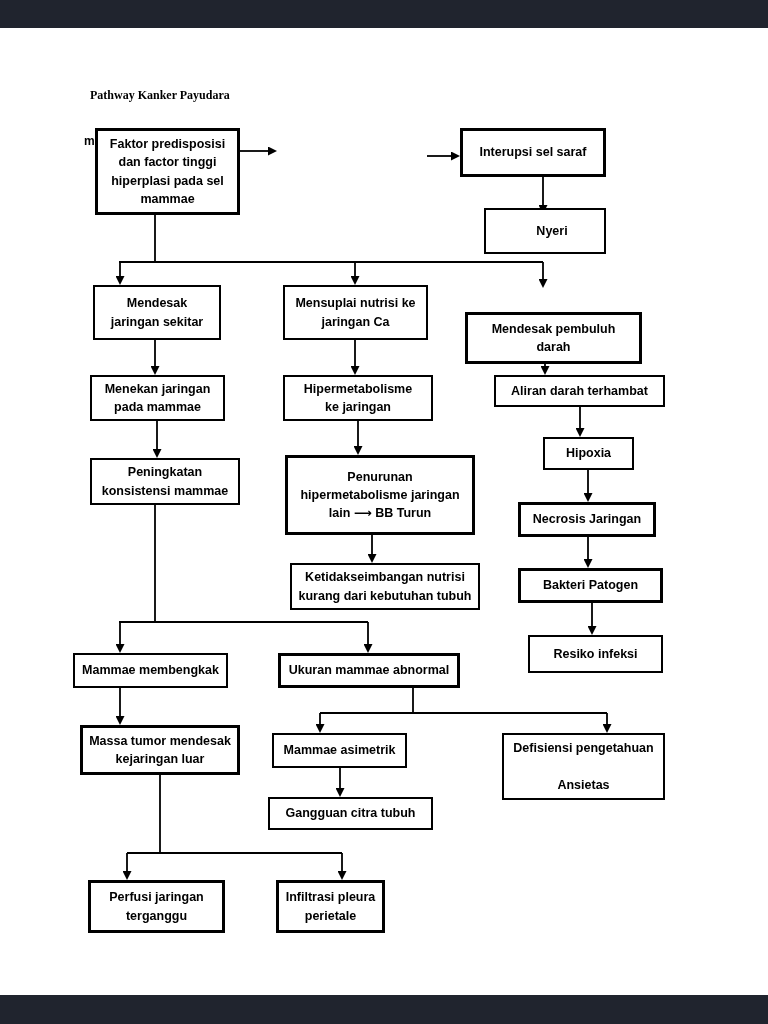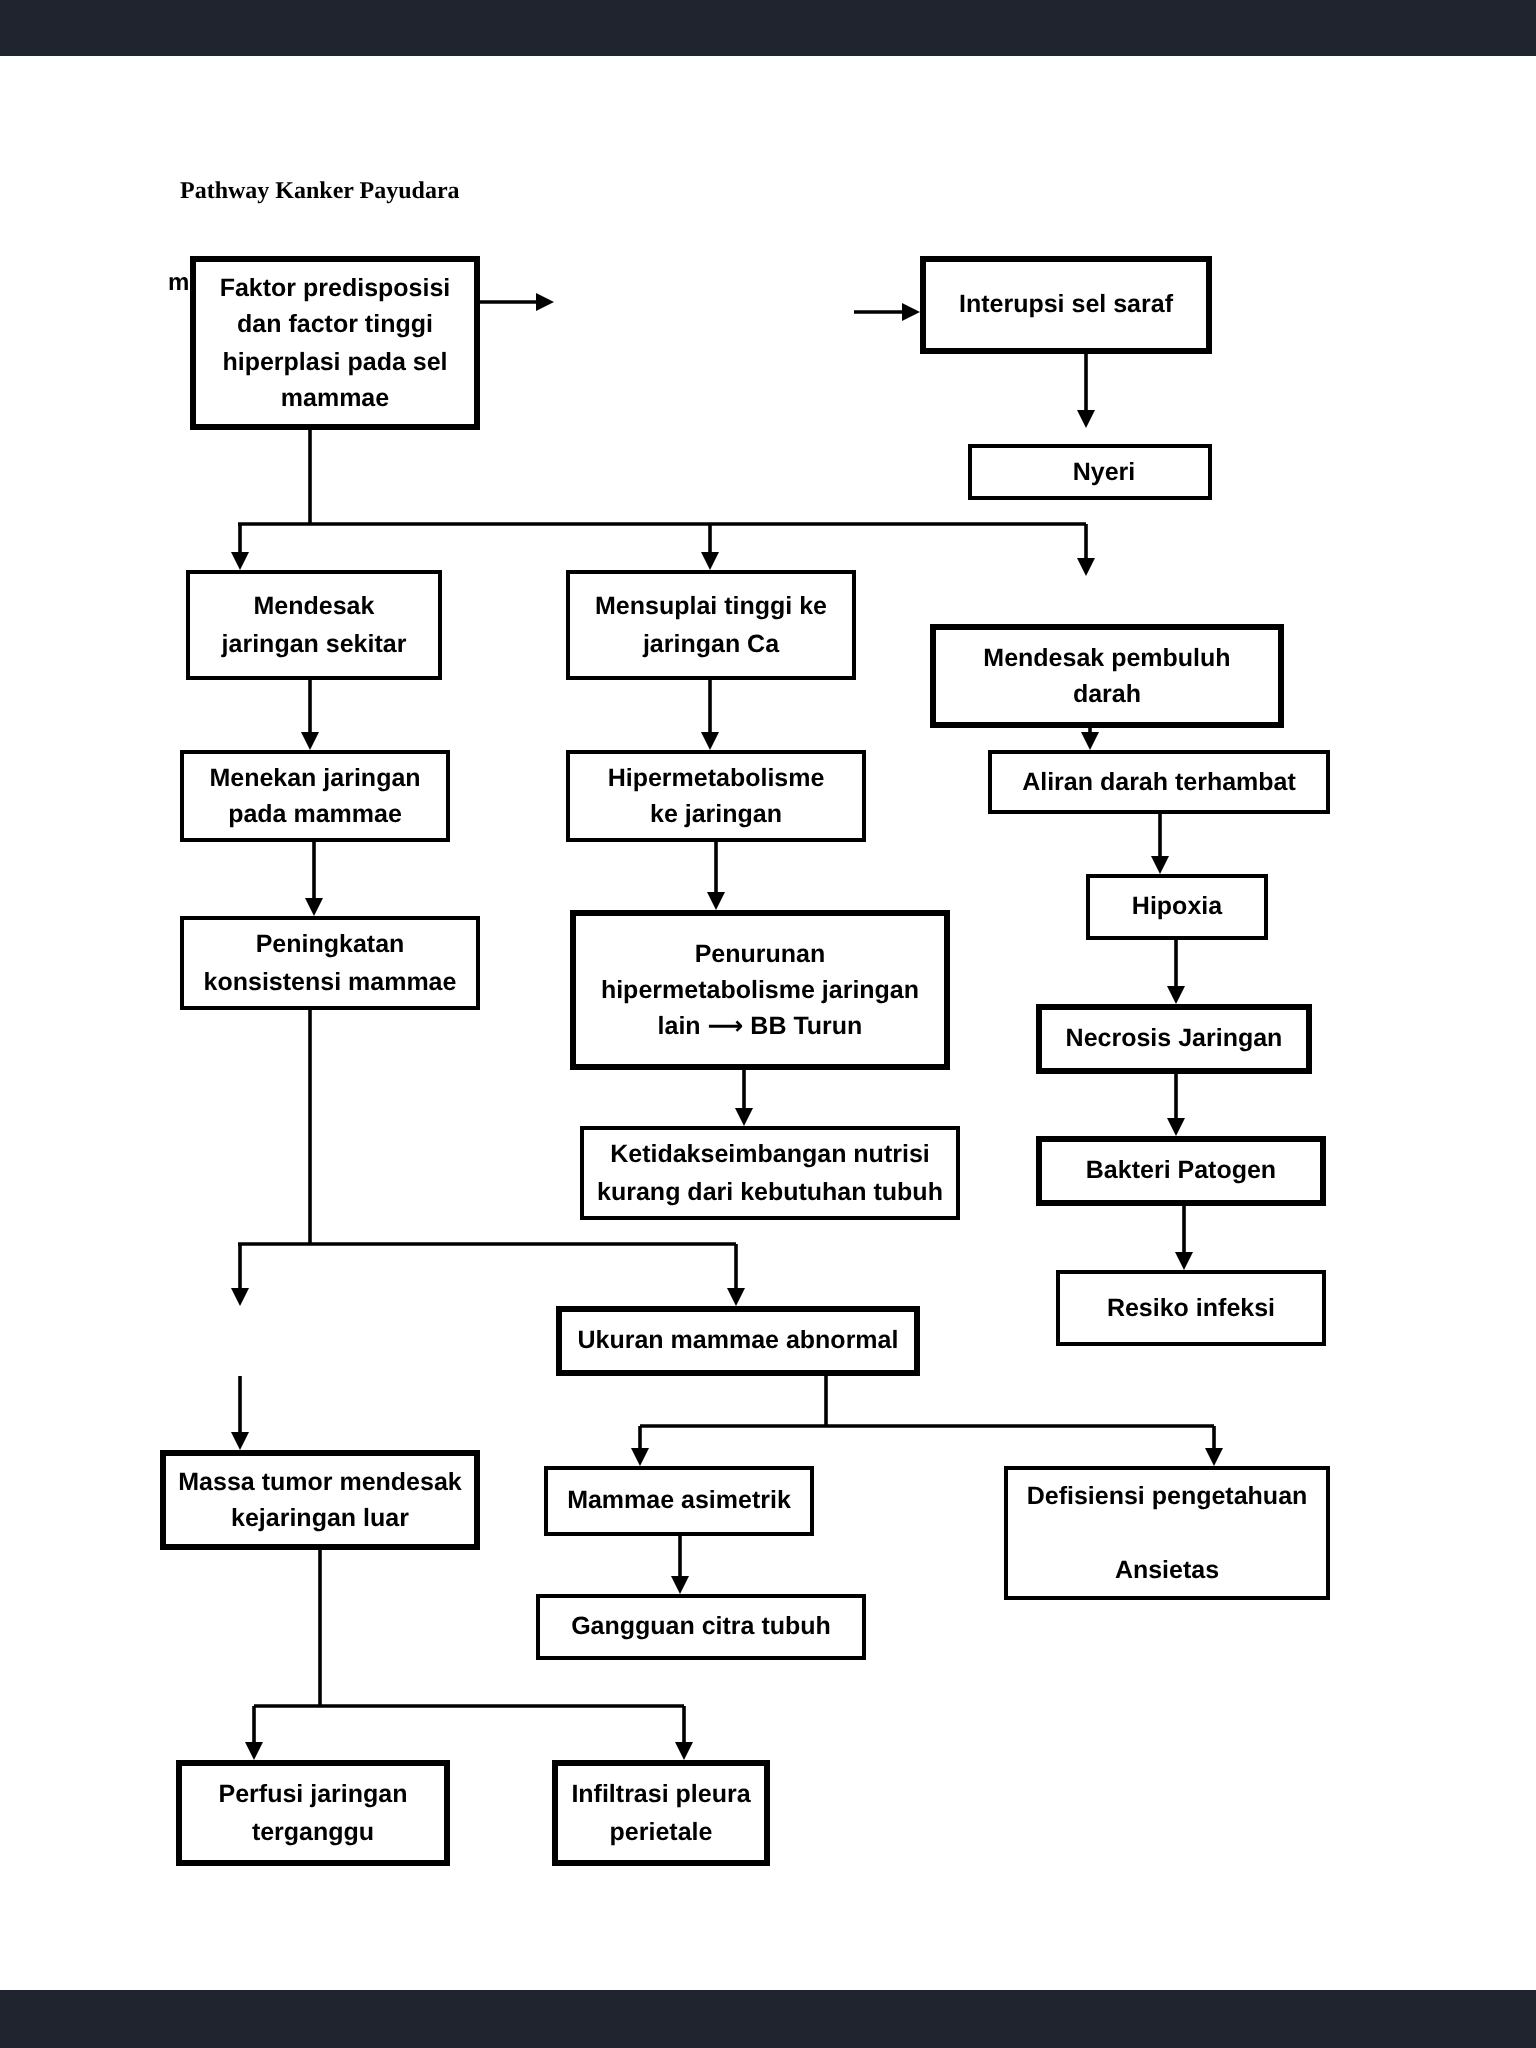--- a/index.html
+++ b/index.html
@@ -112,26 +112,26 @@
   </svg>
 
   <div class="node thick" style="left:95px;top:128px;width:145px;height:87px;">Faktor predisposisi
 dan factor tinggi
 hiperplasi pada sel
 mammae</div>
 
 
   <div class="node thick" style="left:460px;top:128px;width:146px;height:49px;">Interupsi sel saraf</div>
 
-  <div class="node" style="left:484px;top:222px;width:122px;height:28px;padding-left:18px;">Nyeri</div>
+  <div class="node" style="left:484px;top:208px;width:122px;height:46px;padding-left:18px;">Nyeri</div>
 
   <div class="node" style="left:93px;top:285px;width:128px;height:55px;">Mendesak
 jaringan sekitar</div>
 
-  <div class="node" style="left:283px;top:285px;width:145px;height:55px;">Mensuplai tinggi ke
+  <div class="node" style="left:283px;top:285px;width:145px;height:55px;">Mensuplai nutrisi ke
 jaringan Ca</div>
 
   <div class="node thick" style="left:465px;top:288px;width:177px;height:52px;margin-top:24px;">Mendesak pembuluh
 darah</div>
 
   <div class="node" style="left:90px;top:375px;width:135px;height:46px;">Menekan jaringan
 pada mammae</div>
 
   <div class="node" style="left:90px;top:458px;width:150px;height:47px;">Peningkatan
 konsistensi mammae</div>
@@ -149,20 +149,21 @@
   <div class="node" style="left:494px;top:375px;width:171px;height:32px;">Aliran darah terhambat</div>
 
   <div class="node" style="left:543px;top:437px;width:91px;height:33px;">Hipoxia</div>
 
   <div class="node thick" style="left:518px;top:502px;width:138px;height:35px;">Necrosis Jaringan</div>
 
   <div class="node thick" style="left:518px;top:568px;width:145px;height:35px;">Bakteri Patogen</div>
 
   <div class="node" style="left:528px;top:635px;width:135px;height:38px;">Resiko infeksi</div>
 
+  <div class="node" style="left:73px;top:653px;width:155px;height:35px;">Mammae membengkak</div>
 
   <div class="node thick" style="left:278px;top:653px;width:182px;height:35px;">Ukuran mammae abnormal</div>
 
   <div class="node thick" style="left:80px;top:725px;width:160px;height:50px;">Massa tumor mendesak
 kejaringan luar</div>
 
   <div class="node" style="left:272px;top:733px;width:135px;height:35px;">Mammae asimetrik</div>
 
   <div class="node" style="left:502px;top:733px;width:163px;height:67px;">Defisiensi pengetahuan
 

